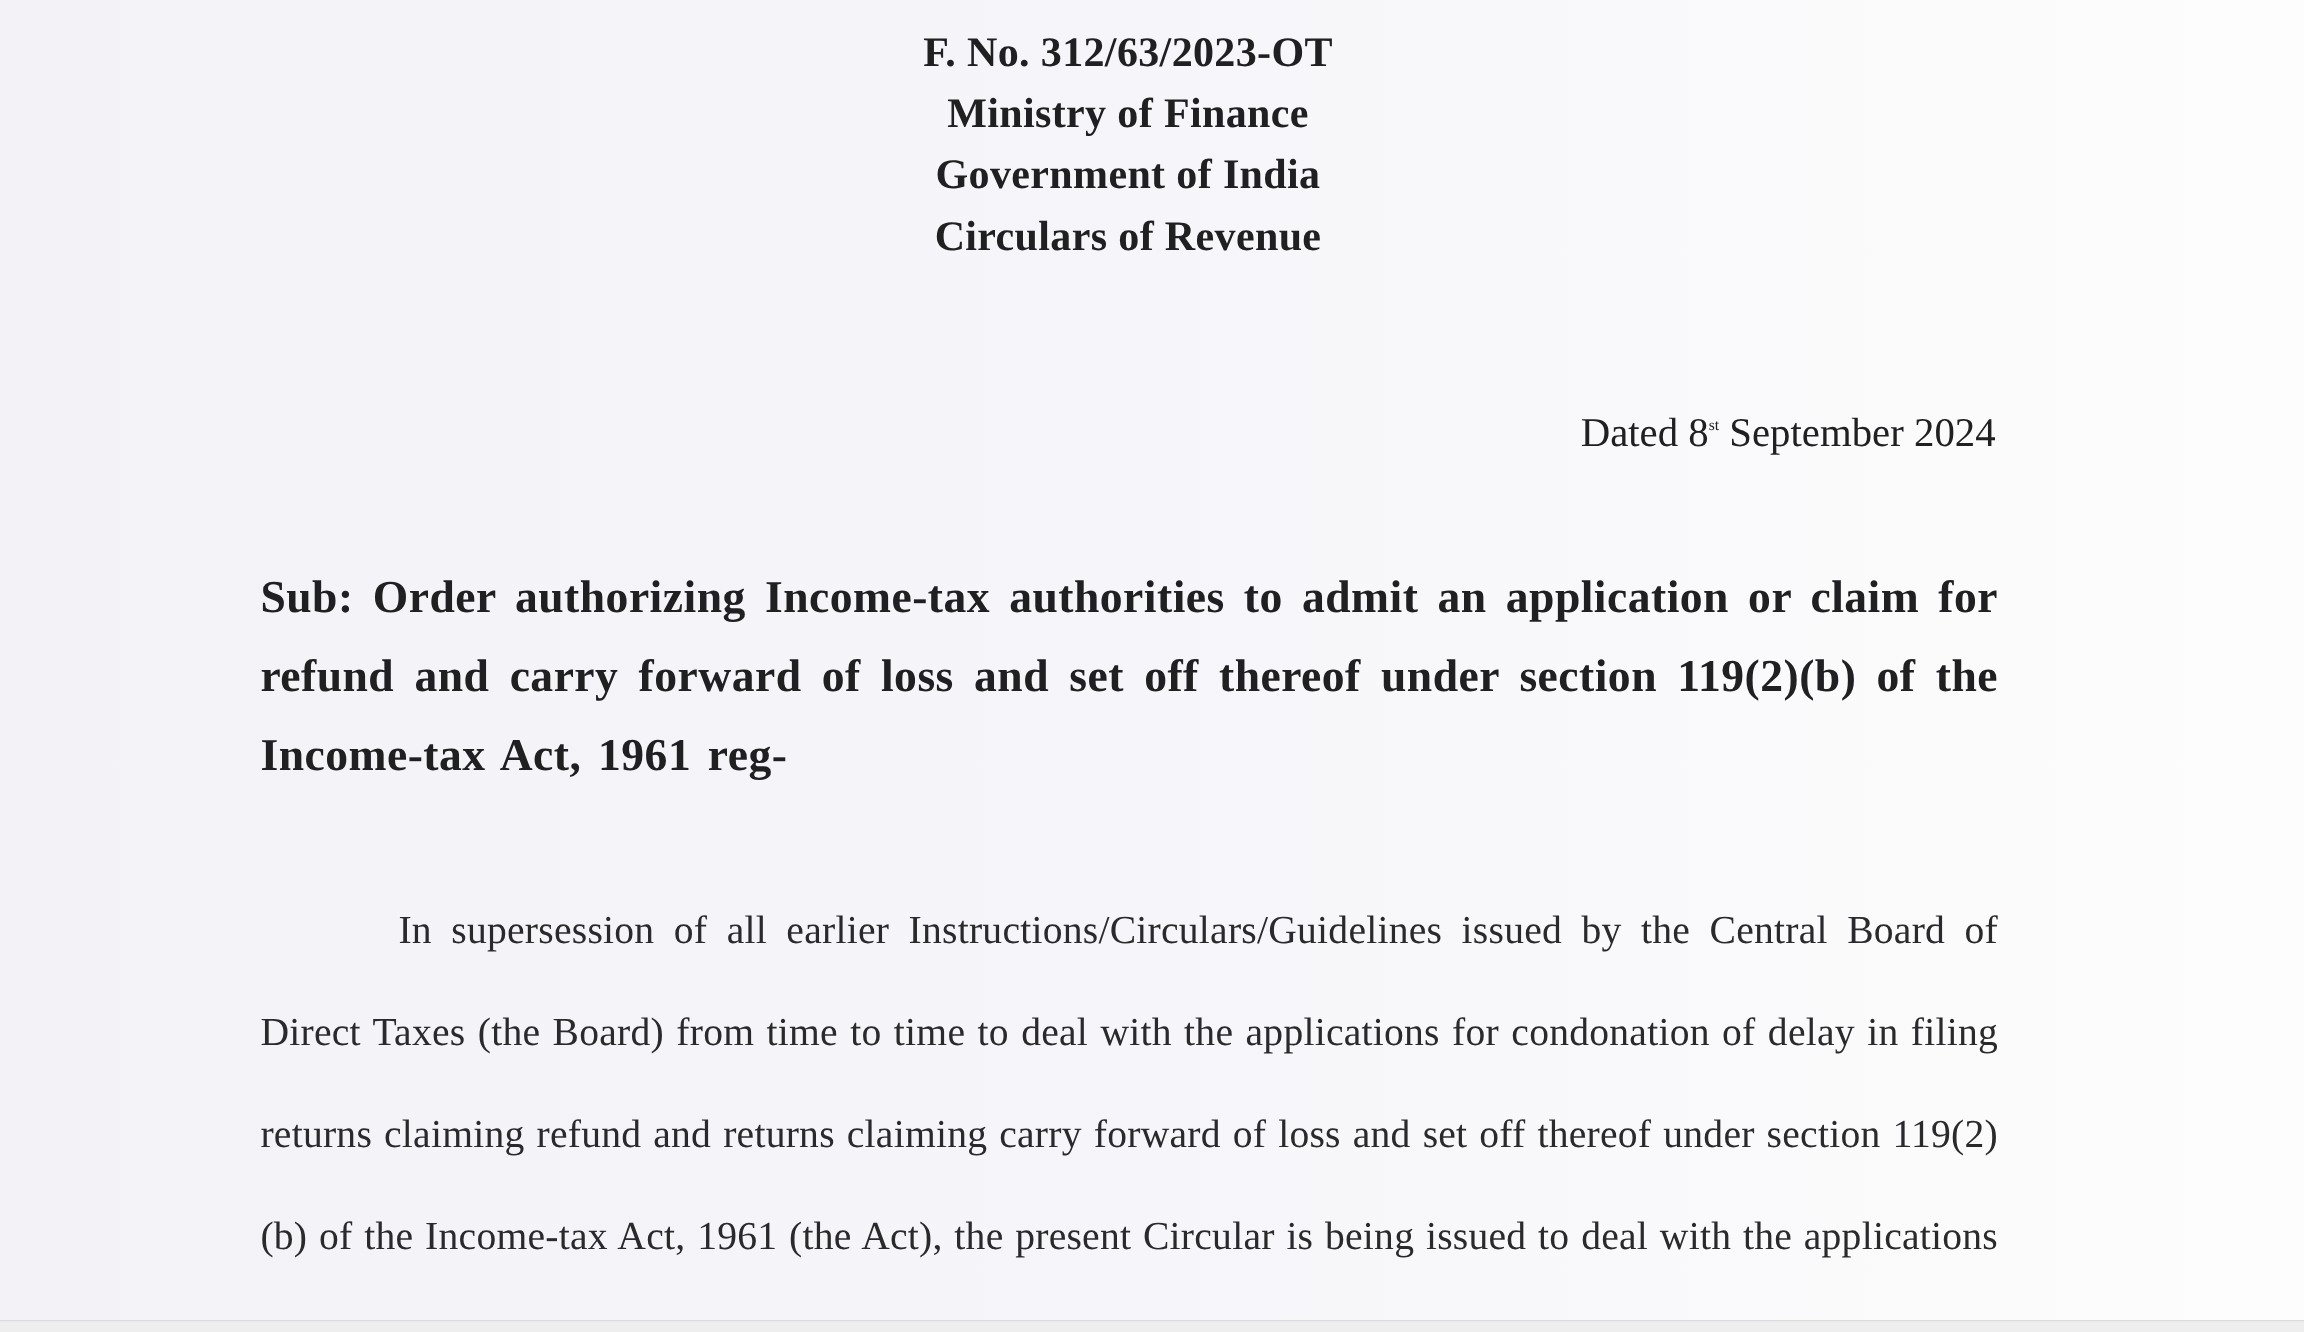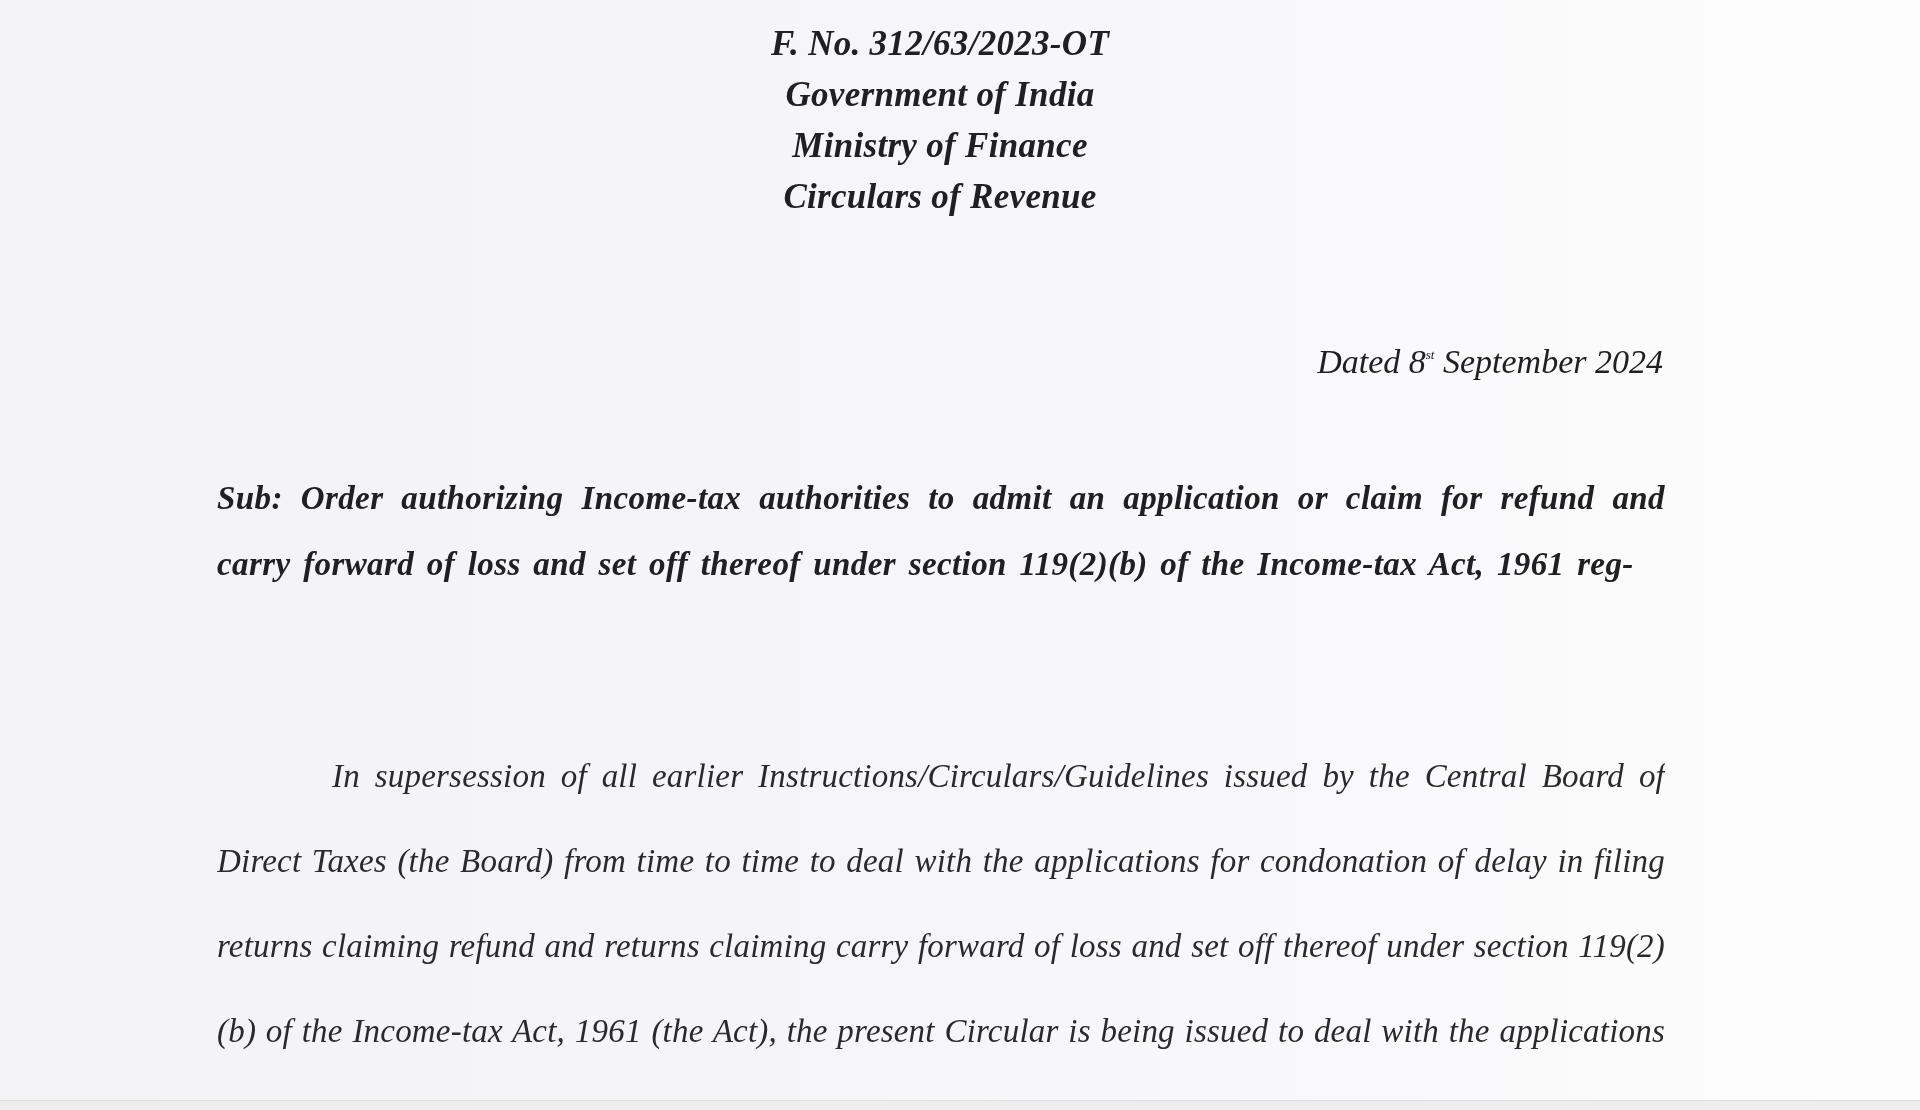--- a/index.html
+++ b/index.html
@@ -11,21 +11,20 @@
     background: #f6f6f9;
   }
   .page {
     position: relative;
     width: 1920px;
     height: 1100px;
     background: linear-gradient(90deg, #f3f3f7 0%, #f6f6fa 50%, #fbfbfc 85%, #fdfdfd 100%);
     overflow: hidden;
     font-family: "Liberation Serif", "DejaVu Serif", serif;
     color: #202022;
-    font-style: italic;
   }
   .bottom-strip {
     position: absolute;
     left: 0; top: 1100px;
     width: 1920px; height: 10px;
     background: #eeeeef;
     border-top: 1px solid #dcdcde;
   }
   .header-block {
     position: absolute;
@@ -52,21 +51,21 @@
     font-size: 13px;
     vertical-align: 14px;
     line-height: 0;
   }
   .subject {
     position: absolute;
     left: 217px;
     top: 465px;
     width: 1448px;
     font-weight: bold;
-    font-size: 33px;
+    font-size: 38px;
     line-height: 66px;
     text-align: justify;
     letter-spacing: 0.4px;
     word-spacing: 4px;
   }
   .body-para {
     position: absolute;
     left: 217px;
     top: 734px;
     width: 1448px;
@@ -80,22 +79,22 @@
     color: #2a2a2c;
   }
 </style>
 </head>
 <body>
 
 <div class="page">
 
   <div class="header-block">
     <div class="header-line">F. No. 312/63/2023-OT</div>
+    <div class="header-line">Ministry of Finance</div>
     <div class="header-line">Government of India</div>
-    <div class="header-line">Ministry of Finance</div>
     <div class="header-line">Circulars of Revenue</div>
   </div>
 
   <div class="date-line"><span>Dated 8</span><sup>st</sup><span> September 2024</span></div>
 
   <div class="subject">Sub: Order authorizing Income-tax authorities to admit an application or claim for refund and carry forward of loss and set off thereof under section 119(2)(b) of the Income-tax Act, 1961 reg-</div>
 
   <div class="body-para">In supersession of all earlier Instructions/Circulars/Guidelines issued by the Central Board of Direct Taxes (the Board) from time to time to deal with the applications for condonation of delay in filing returns claiming refund and returns claiming carry forward of loss and set off thereof under section 119(2)(b) of the Income-tax Act, 1961 (the Act), the present Circular is being issued to deal with the applications for condonation of delay in filing returns claiming refund and returns claiming carry forward of loss and set off thereof</div>
 
 </div>

